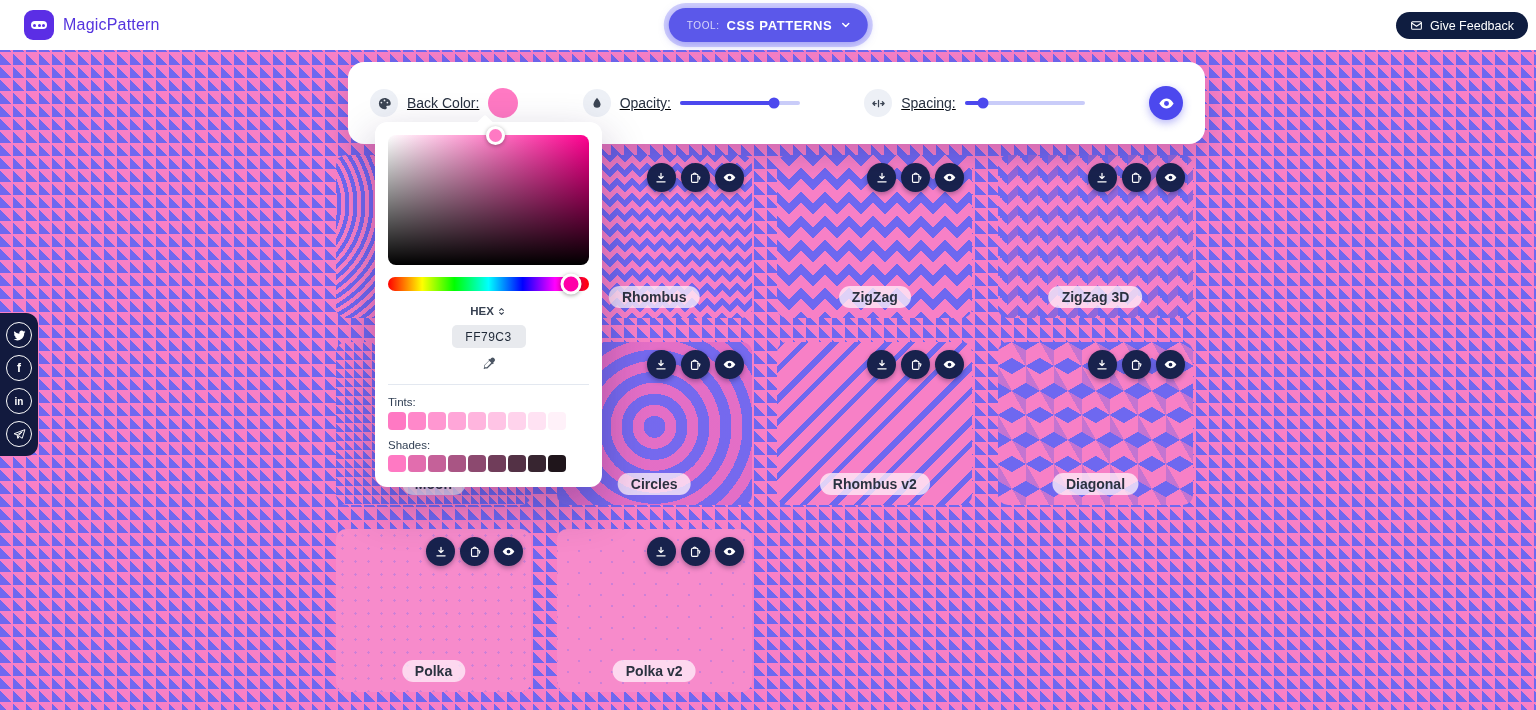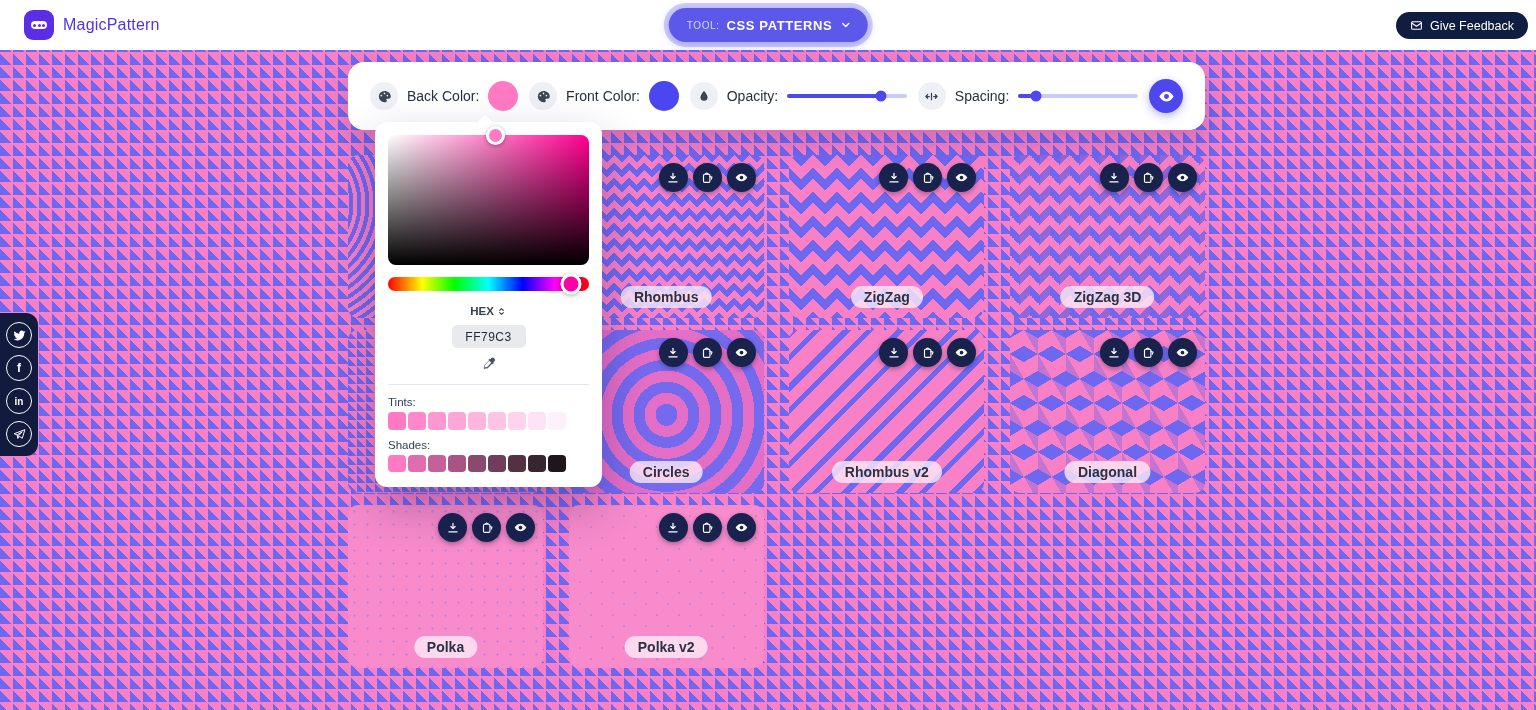--- a/index.html
+++ b/index.html
@@ -26,23 +26,23 @@
     background:#5B58EA; display:flex; align-items:center; gap:7px;
     box-shadow:0 0 0 5px rgba(122,120,245,.35), 0 2px 10px rgba(91,88,234,.5); }
   .tool-prefix { font-size:10px; color:rgba(255,255,255,.75); letter-spacing:.6px; }
   .tool-name { font-size:13px; font-weight:bold; color:#fff; letter-spacing:.6px; }
 
   .feedback-btn { position:absolute; right:8px; top:12px; height:27px; padding:0 14px;
     border:none; border-radius:14px; background:#0F1D40; color:#fff; cursor:pointer;
     display:flex; align-items:center; gap:7px; font-size:12.5px; font-family:inherit; }
 
   
-  .toolbar { position:absolute; left:348px; top:62px; width:857px; height:68px;
+  .toolbar { position:absolute; left:348px; top:62px; width:857px; height:82px;
     background:#fff; border-radius:16px; box-shadow:0 12px 30px rgba(50,20,90,.20);
-    display:flex; align-items:center; justify-content:space-between; padding:0 22px; z-index:20; }
+    display:flex; align-items:center; justify-content:space-between; padding:0 22px; z-index:20;text-decoration:underline; }
   .tgroup { display:flex; align-items:center; gap:9px; }
   .ticon { width:28px; height:28px; border-radius:50%; background:#EDF0F6;
     display:flex; align-items:center; justify-content:center; flex:0 0 auto; }
   .tlabel { font-size:14px; color:#27303F; font-weight:500; white-space:nowrap; }
   .swatch-circle { width:30px; height:30px; border-radius:50%; cursor:pointer; border:none; }
   .slider { position:relative; width:120px; height:4px; border-radius:2px; background:#C9CCF9; cursor:pointer; }
   .slider-fill { position:absolute; left:0; top:0; height:4px; border-radius:2px; background:#4C48EE; }
   .slider-thumb { position:absolute; top:50%; width:11px; height:11px; border-radius:50%;
     background:#4C48EE; transform:translate(-50%,-50%); }
   .eye-btn { width:34px; height:34px; border-radius:50%; background:#4C48EE; border:none; cursor:pointer;
@@ -75,23 +75,23 @@
 
   
   .social { position:absolute; left:0; top:313px; width:38px; background:#121A3E;
     border-radius:0 12px 12px 0; padding:9px 0; display:flex; flex-direction:column;
     align-items:center; gap:7px; z-index:50; }
   .social-btn { width:26px; height:26px; border-radius:50%; background:#121A3E;
     border:1.6px solid #fff; display:flex; align-items:center; justify-content:center;
     cursor:pointer; color:#fff; font-size:12px; font-weight:bold; font-family:inherit; }
 
   
-  .grid { position:absolute; left:348px; top:155px; width:857px; z-index:10;
+  .grid { position:absolute; left:336px; top:155px; width:857px; z-index:10;
     display:grid; grid-template-columns:repeat(4,195px); justify-content:space-between;
-    row-gap:12px; }
+    row-gap:24px; }
   .card { position:relative; width:195px; height:163px; border-radius:10px; overflow:hidden;
     background-color:#F780C6; }
   .card-actions { position:absolute; top:8px; right:8px; display:flex; gap:5px; }
   .action-btn { width:29px; height:29px; border-radius:50%; background:#18224D; border:none;
     cursor:pointer; display:flex; align-items:center; justify-content:center;
     box-shadow:0 2px 5px rgba(10,15,40,.35); }
   .card-label { position:absolute; bottom:10px; left:50%; transform:translateX(-50%);
     background:rgba(255,238,248,.78); border-radius:11px; padding:3px 13px;
     font-size:14px; font-weight:bold; color:#2B3240; white-space:nowrap; }
 
@@ -383,29 +383,20 @@
     <div class="tgroup">
       <span class="ticon">
         <svg width="15" height="15" viewBox="0 0 24 24" fill="#3C4554">
             <path d="M12 3a9 9 0 1 0 0 18h1.8a2 2 0 0 0 1.4-3.4c-.8-.8-.3-2.1.8-2.1H18a4 4 0 0 0 4-4c0-4.7-4.5-8.5-10-8.5zM7 9a1.4 1.4 0 1 1 0 2.8A1.4 1.4 0 0 1 7 9zm5-3.4a1.4 1.4 0 1 1 0 2.8 1.4 1.4 0 0 1 0-2.8zM16.6 9a1.4 1.4 0 1 1 0 2.8 1.4 1.4 0 0 1 0-2.8z"></path>
           </svg>
       </span>
       <span class="tlabel">Back Color:</span>
       <button class="swatch-circle" style="background: rgb(255, 121, 195);"></button>
     </div>
 
-    <div class="tgroup">
-      <span class="ticon">
-        <svg width="15" height="15" viewBox="0 0 24 24" fill="#3C4554">
-            <path d="M12 3a9 9 0 1 0 0 18h1.8a2 2 0 0 0 1.4-3.4c-.8-.8-.3-2.1.8-2.1H18a4 4 0 0 0 4-4c0-4.7-4.5-8.5-10-8.5zM7 9a1.4 1.4 0 1 1 0 2.8A1.4 1.4 0 0 1 7 9zm5-3.4a1.4 1.4 0 1 1 0 2.8 1.4 1.4 0 0 1 0-2.8zM16.6 9a1.4 1.4 0 1 1 0 2.8 1.4 1.4 0 0 1 0-2.8z"></path>
-          </svg>
-      </span>
-      <span class="tlabel">Front Color:</span>
-      <button class="swatch-circle" style="background: rgb(74, 70, 240);"></button>
-    </div>
 
     <div class="tgroup">
       <span class="ticon">
         <svg width="14" height="14" viewBox="0 0 24 24" fill="#3C4554">
             <path d="M12 3s6 6.8 6 11.2a6 6 0 0 1-12 0C6 9.8 12 3 12 3z"></path>
           </svg>
       </span>
       <span class="tlabel">Opacity:</span>
       <div class="slider">
         <div class="slider-fill" style="width: 78%;"></div>

